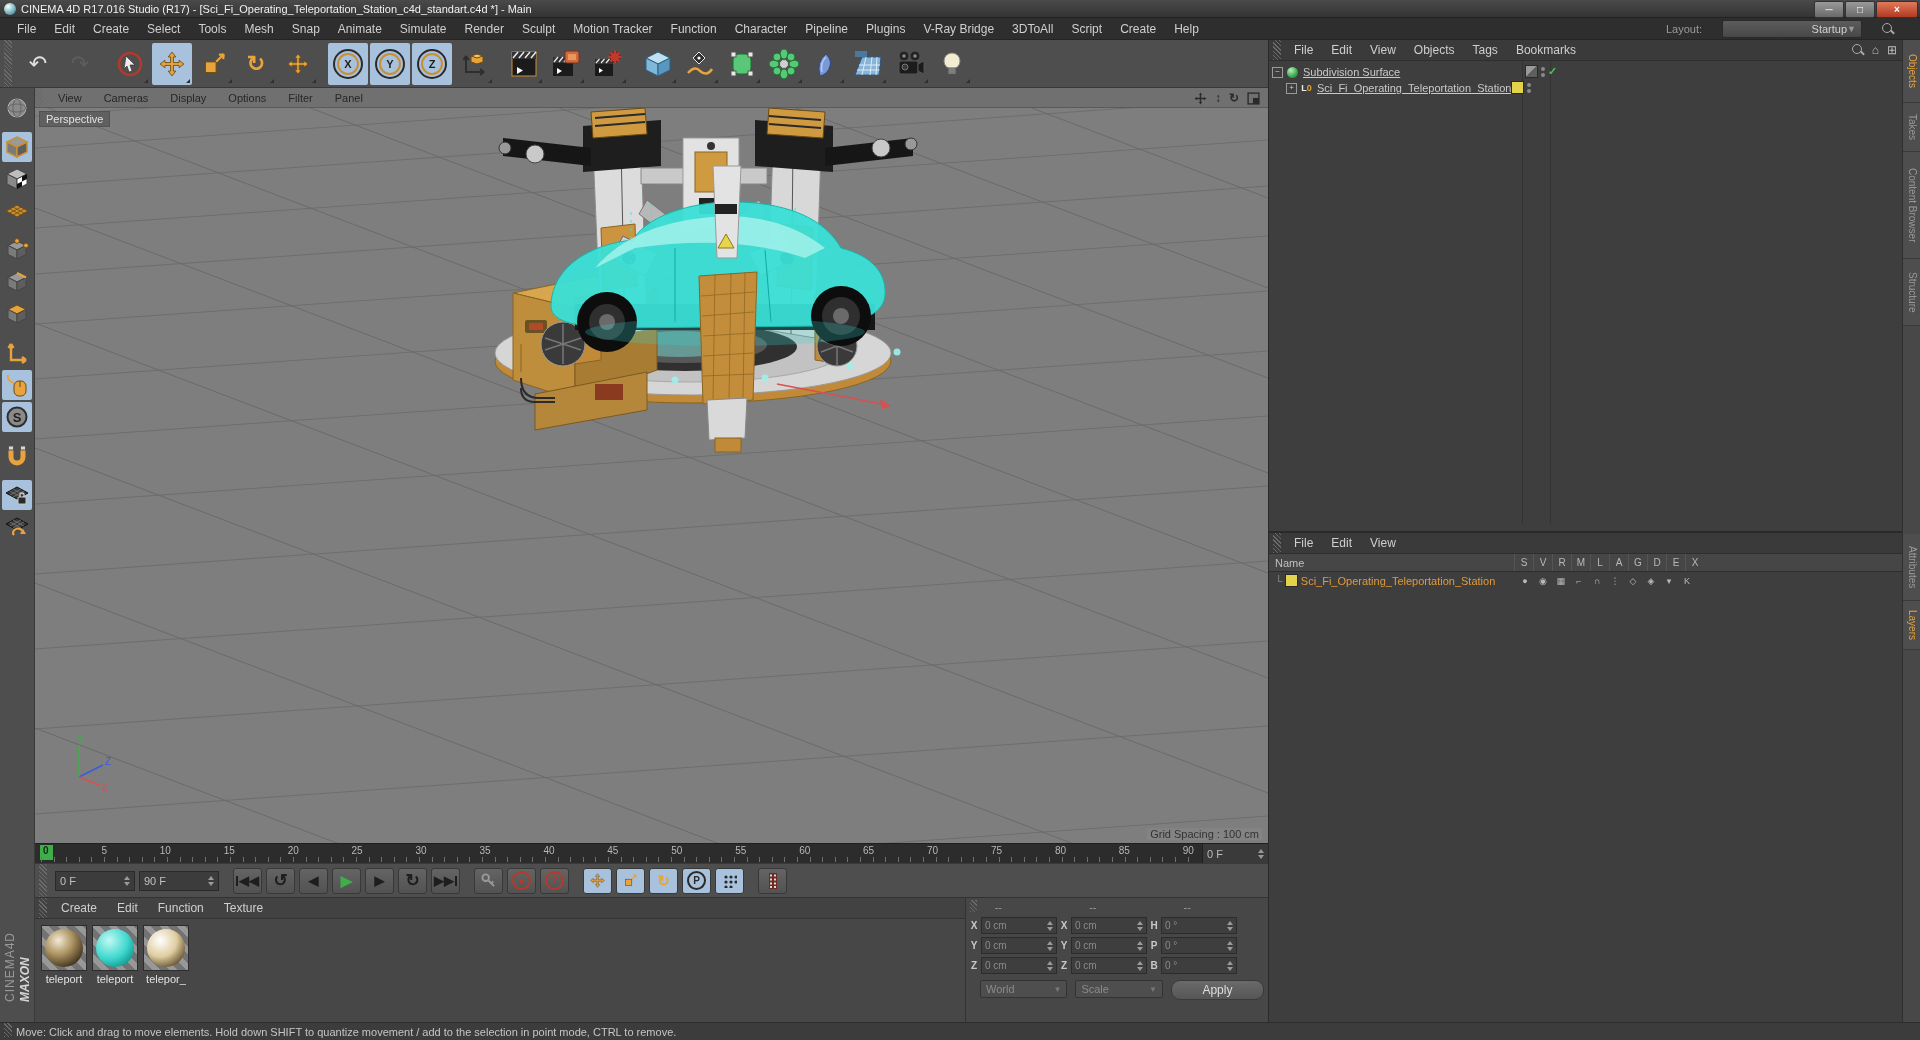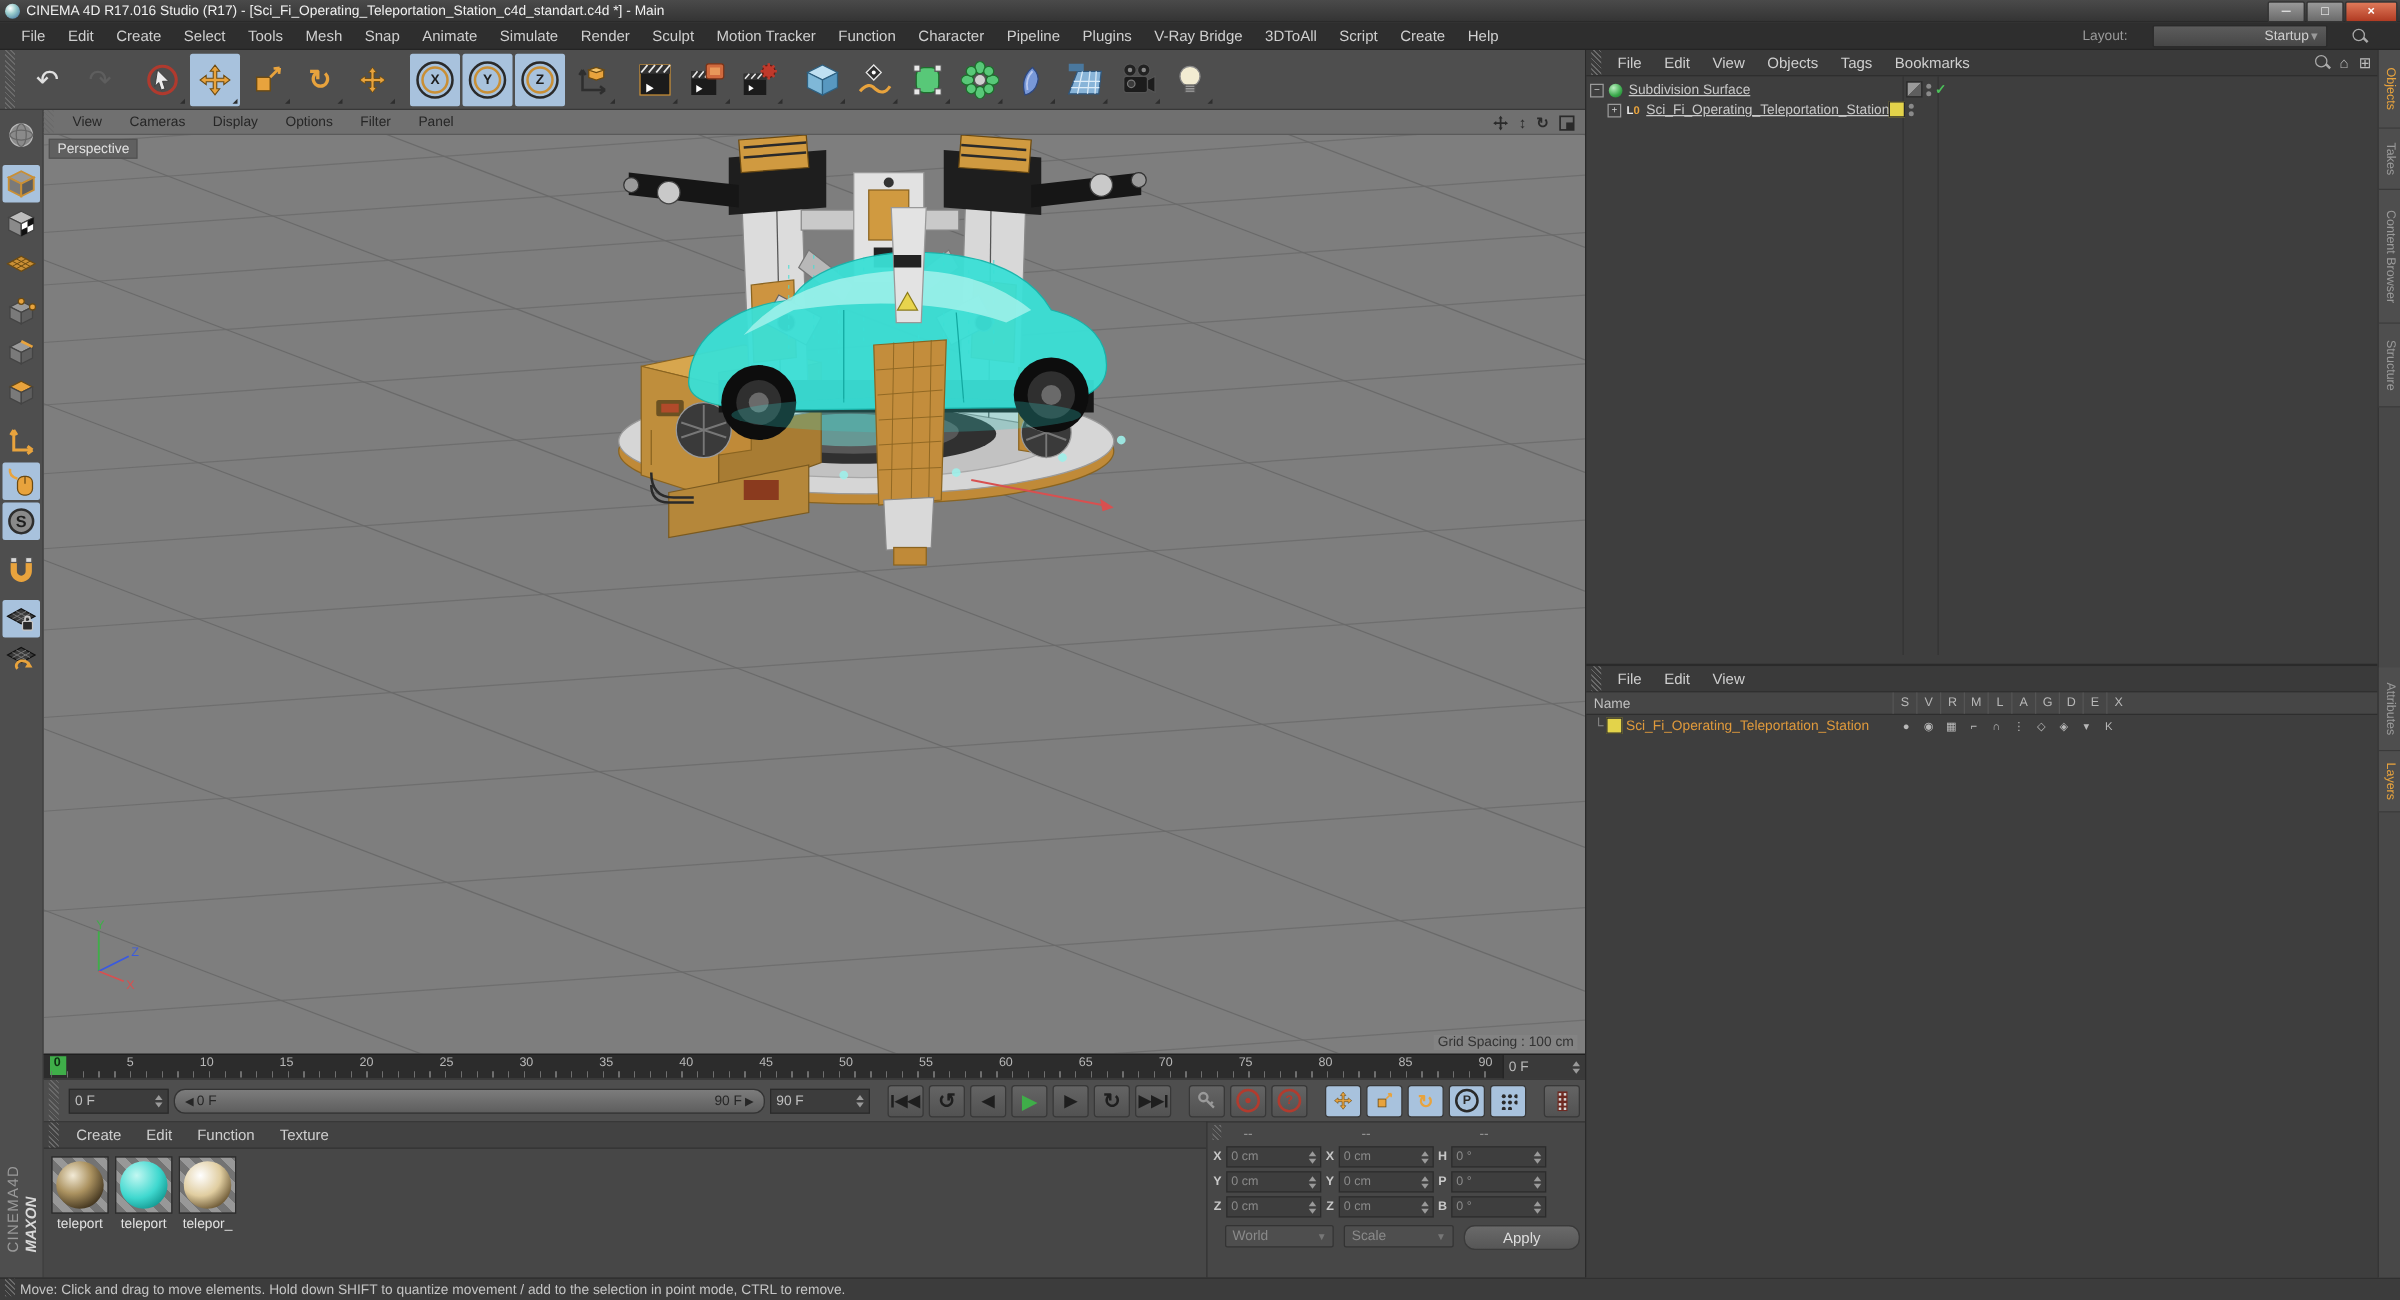--- a/index.html
+++ b/index.html
@@ -710,24 +710,20 @@
 
 <div class="abs transport">
   <span class="grip"></span>
   <span class="spinbox">
     <span>0 F</span>
     <span class="spin">
         <i class="up"></i>
         <i class="dn"></i>
       </span>
   </span>
-  <span class="slider">
-    <span><span style="font-size:9px;">◀ </span><span>0 F</span></span>
-    <span><span>90 F</span><span style="font-size:9px;"> ▶</span></span>
-  </span>
   <span class="spinbox">
     <span>90 F</span>
     <span class="spin">
         <i class="up"></i>
         <i class="dn"></i>
       </span>
   </span>
   <span class="tbsep"></span>
   <span class="tbtn"><span class="bar"></span>◀◀</span>
   <span class="tbtn">

